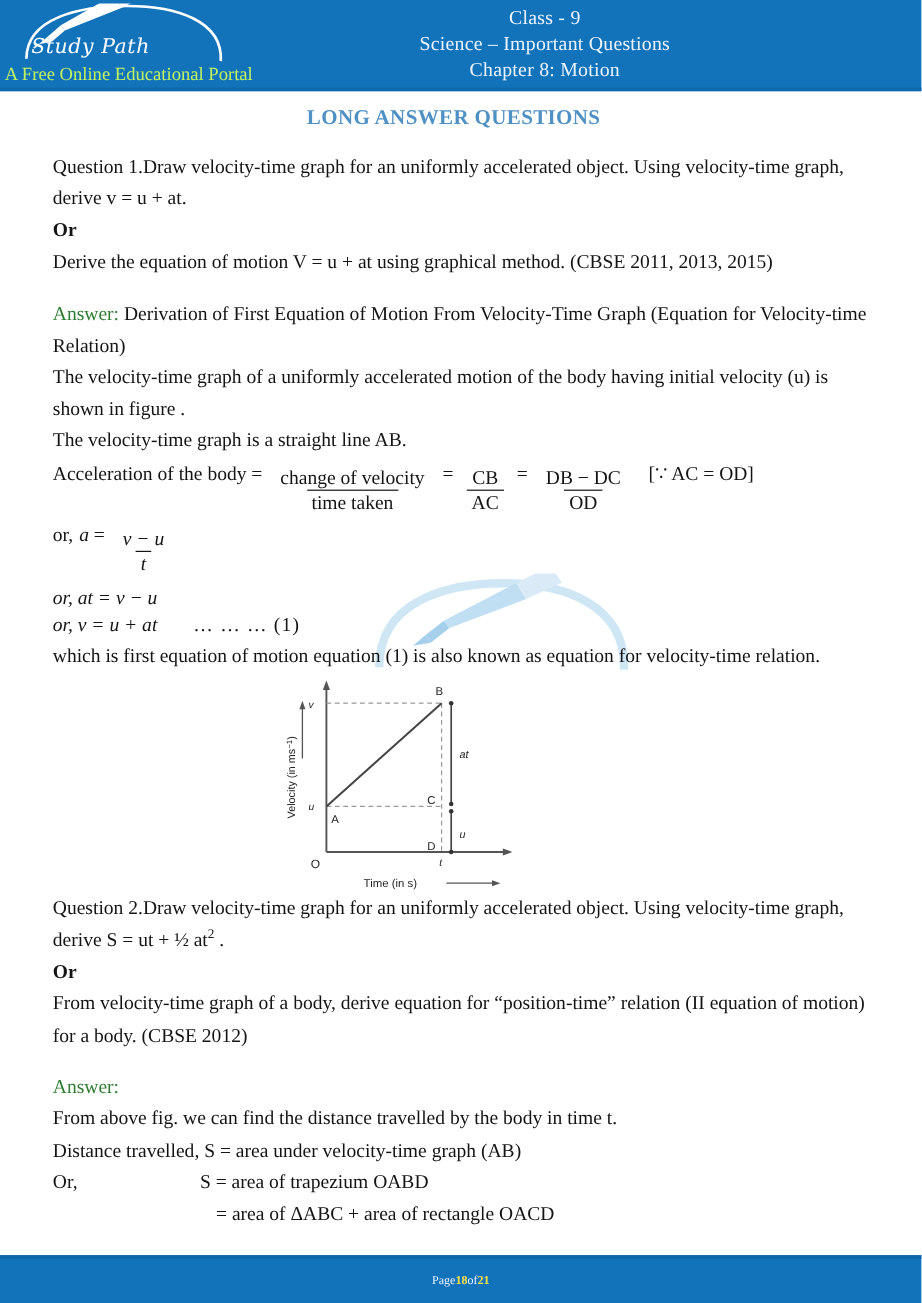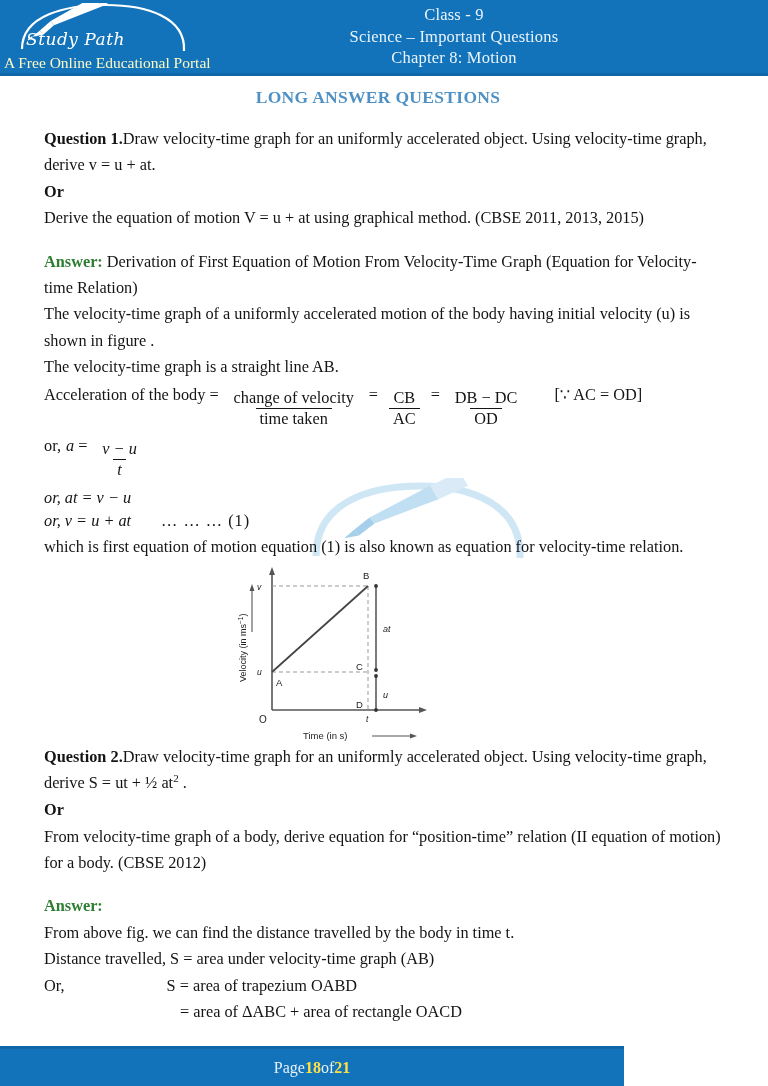--- a/index.html
+++ b/index.html
@@ -43,21 +43,21 @@
     font-size: 17px;
     letter-spacing: .5px;
     color: #ffffff;
     white-space: nowrap;
   }
   .logo-tagline {
     position: absolute;
     left: 4px; top: 54px;
     font-family: "Liberation Serif", serif;
     font-size: 15.5px;
-    color: #fef9c3;
+    color: #bef264;
     white-space: nowrap;
   }
   .header-titles {
     flex: 1;
     display: flex;
     flex-direction: column;
     justify-content: center;
     align-items: center;
     padding-right: 92px;
     line-height: 1.32;
@@ -86,23 +86,23 @@
   .content {
     position: relative;
     padding: 0 44px 0 44px;
     margin-top: 18px;
     font-size: 16.3px;
     line-height: 1.62;
     color: #141414;
   }
   .para { margin: 0; }
   .block-gap { height: 17px; }
-  .q-label { font-weight: bold; }
+  .q-label { font-weight: normal; }
   .or-label { font-weight: bold; }
-  .ans-label { font-weight: bold; color: #2e7d32; }
+  .ans-label { font-weight: normal; color: #2e7d32; }
 
   
   .mathline {
     display: flex;
     flex-wrap: nowrap;
     font-family: "Liberation Serif", serif;
     font-size: 16.3px;
     line-height: 1.2;
     margin-top: 4px;
   }
@@ -111,21 +111,21 @@
     display: inline-flex;
     flex-direction: column;
     align-items: center;
     vertical-align: middle;
     margin: 4px 7px;
     line-height: 1.12;
   }
   .frac .num { padding: 0 4px 1px 4px; }
   .frac .den { padding: 1px 4px 0 4px; border-top: 1.3px solid #141414; }
   .eqsign { margin: 0 4px; }
-  .bracketnote { margin-left: 26px; white-space: nowrap; }
+  .bracketnote { margin-left: 12px; white-space: nowrap; }
   .dots { margin-left: 30px; letter-spacing: 1px; }
 
   
   .figure-wrap {
     position: relative;
     width: 100%;
     height: 182px;
     margin-top: 2px;
   }
   .figure {
@@ -140,29 +140,29 @@
     left: 310px; top: 478px;
     width: 220px; height: 90px;
     pointer-events: none;
     opacity: .55;
   }
 
   
   .footer {
     position: absolute;
     left: 0; bottom: 0;
-    width: 624px; height: 40px;
+    width: 768px; height: 40px;
     background: #1273ba;
     border-top: 3px solid #0f66a8;
     display: flex;
     align-items: center;
     justify-content: center;
     color: #e8f2fa;
     font-family: "Liberation Serif", serif;
-    font-size: 16px;
+    font-size: 10px;
   }
   .footer b { color: #fde047; font-family: Liberation Serif, serif; }
 </style>
 </head>
 <body>
 
 <div class="header">
   <div class="logo-block">
     <svg class="logo-mark" viewBox="0 0 178 50">
       <path d="M8 46 C8 12, 52 2, 92 2 C132 2, 172 14, 170 48" fill="none" stroke="#ffffff" stroke-width="2.2"></path>

